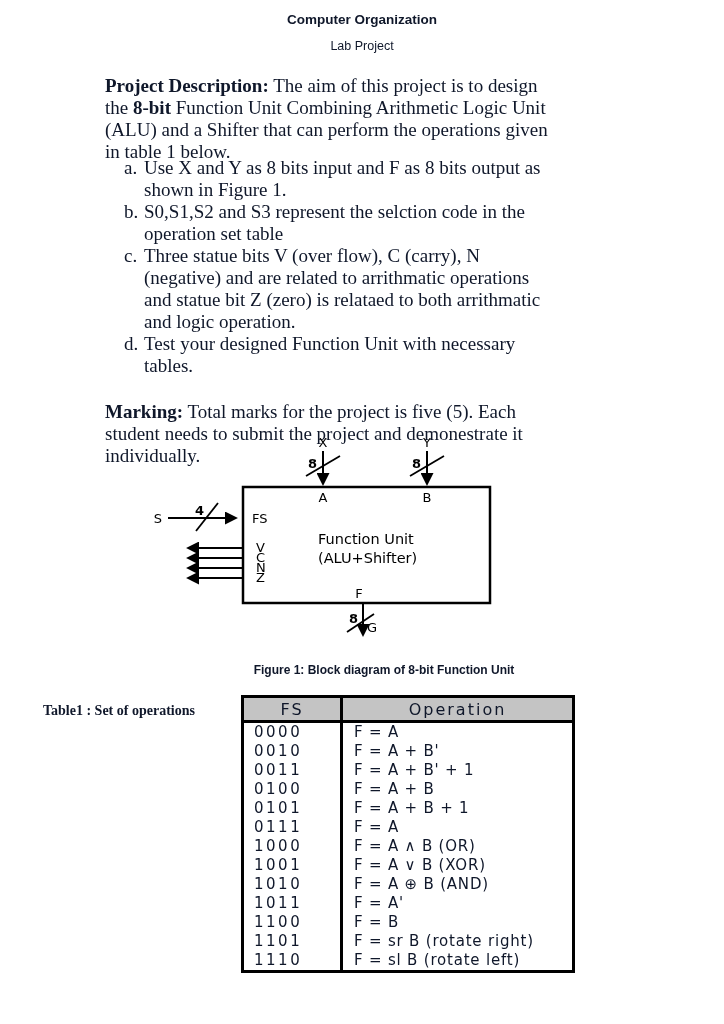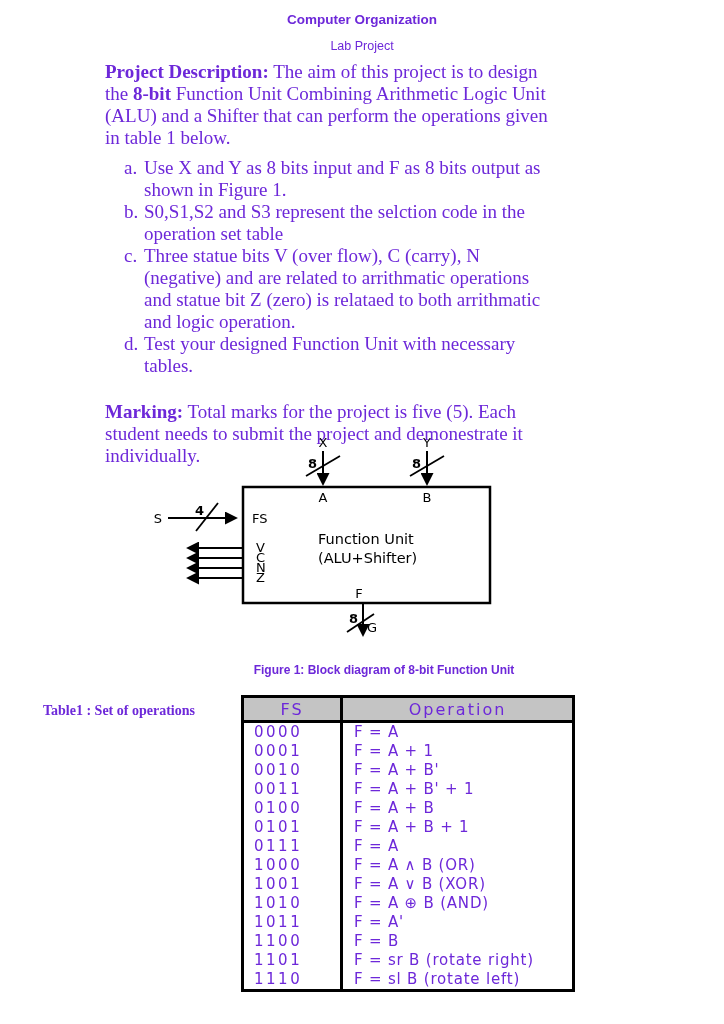--- a/index.html
+++ b/index.html
@@ -1,26 +1,26 @@
 <!DOCTYPE html>
 <html><head>
 <meta charset="utf-8">
 <style>
   html,body { margin:0; padding:0; background:#fff; }
-  .page { position:relative; width:700px; height:1024px; background:#ffffff; color:#6d28d9;
+  .page { position:relative; width:700px; height:1024px; background:#ffffff; color:#0f172a;
           font-family:"Liberation Serif", serif; overflow:hidden; }
 
   .doc-title { position:absolute; top:12px; left:0; width:724px; text-align:center;
                font-family:"Liberation Sans", sans-serif; font-weight:bold; font-size:13.5px; }
   .doc-subtitle { position:absolute; top:39px; left:0; width:724px; text-align:center;
                   font-family:"Liberation Sans", sans-serif; font-weight:normal; font-size:12.5px; }
 
   .para { position:absolute; left:105px; width:548px; font-size:19px; line-height:22px;
           white-space:pre-line; }
-  .para-desc { top:42px; }
+  .para-desc { top:56px; }
   .para-marking { top:382px; }
 
   .req-list { position:absolute; left:124px; top:157px; width:545px; font-size:19px; line-height:22px; }
   .req-item { display:flex; }
   .req-marker { width:20px; flex:none; }
   .req-text { white-space:pre-line; }
 
   .diagram { position:absolute; left:0; top:423px; }
   .diagram line.wire { stroke:#000; stroke-width:2; }
   .diagram line.slash { stroke:#000; stroke-width:1.8; }
@@ -149,24 +149,20 @@
         <th class="ops-th" style="background: rgb(196, 196, 196);">FS</th>
         <th class="ops-th" style="background: rgb(196, 196, 196);">Operation</th>
       </tr>
     </thead>
     <tbody>
       <tr>
           <td class="fs-cell">0000</td>
           <td class="op-cell">F = A</td>
         </tr>
       <tr>
-          <td class="fs-cell">0001</td>
-          <td class="op-cell">F = A + 1</td>
-        </tr>
-      <tr>
           <td class="fs-cell">0010</td>
           <td class="op-cell">F = A + B'</td>
         </tr>
       <tr>
           <td class="fs-cell">0011</td>
           <td class="op-cell">F = A + B' + 1</td>
         </tr>
       <tr>
           <td class="fs-cell">0100</td>
           <td class="op-cell">F = A + B</td>

